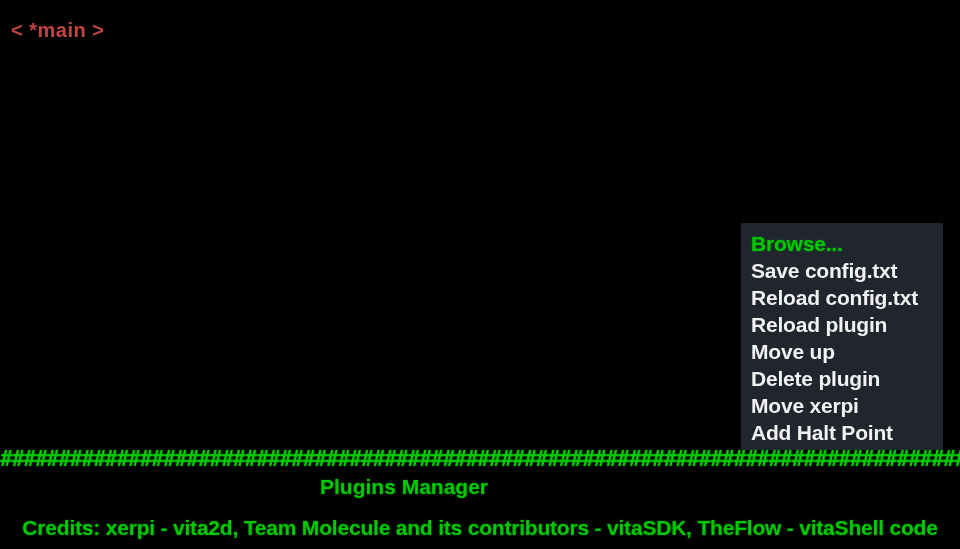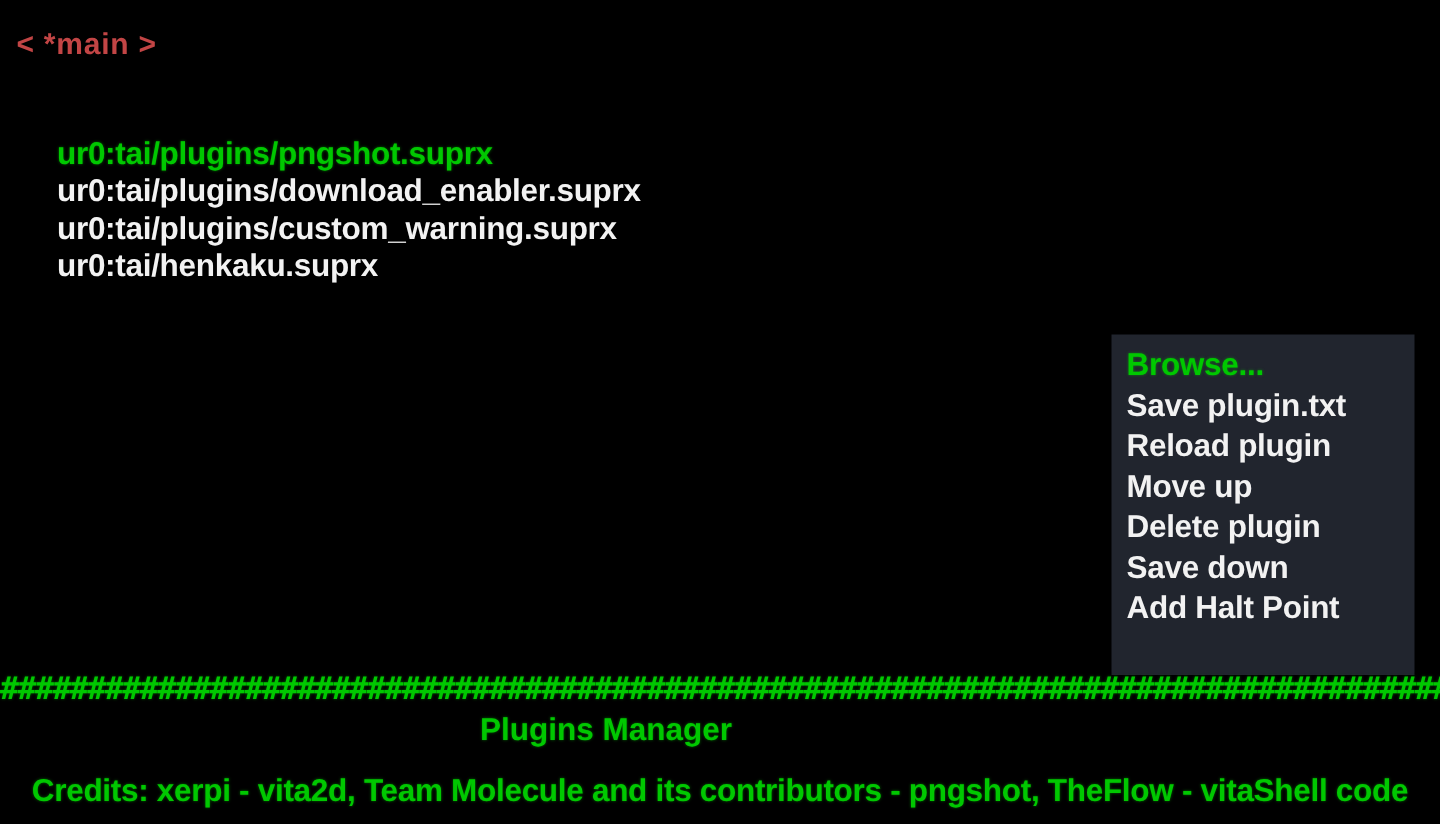--- a/index.html
+++ b/index.html
@@ -101,36 +101,31 @@
     text-shadow: 0 0 2px rgba(0, 200, 0, 0.55);
   }
 </style>
 </head>
 <body>
 
 <div class="screen" style="--bg: #000000; --red: #c24545; --green: #00c800; --white: #f2f2f2; --menubg: #21252e;">
 
   <div class="tab-header">&lt; *main &gt;</div>
 
-  <div class="plugin-list">
-    <div class="plugin-item selected">ur0:tai/plugins/pngshot.suprx</div>
-    <div class="plugin-item">ur0:tai/plugins/download_enabler.suprx</div>
-    <div class="plugin-item">ur0:tai/plugins/custom_warning.suprx</div>
-    <div class="plugin-item">ur0:tai/henkaku.suprx</div>
-  </div>
 
   <div class="context-menu">
     <div class="menu-item selected">Browse...</div>
-    <div class="menu-item">Save plugin.txt</div>
+    <div class="menu-item">Save config.txt</div>
+    <div class="menu-item">Reload config.txt</div>
     <div class="menu-item">Reload plugin</div>
     <div class="menu-item">Move up</div>
     <div class="menu-item">Delete plugin</div>
-    <div class="menu-item">Save down</div>
+    <div class="menu-item">Move xerpi</div>
     <div class="menu-item">Add Halt Point</div>
   </div>
 
   <div class="separator-row">########################################################################################################</div>
 
   <div class="app-title">Plugins Manager</div>
 
-  <div class="credits">Credits: xerpi - vita2d, Team Molecule and its contributors - pngshot, TheFlow - vitaShell code</div>
+  <div class="credits">Credits: xerpi - vita2d, Team Molecule and its contributors - vitaSDK, TheFlow - vitaShell code</div>
 
 </div>
 
 </body></html>

